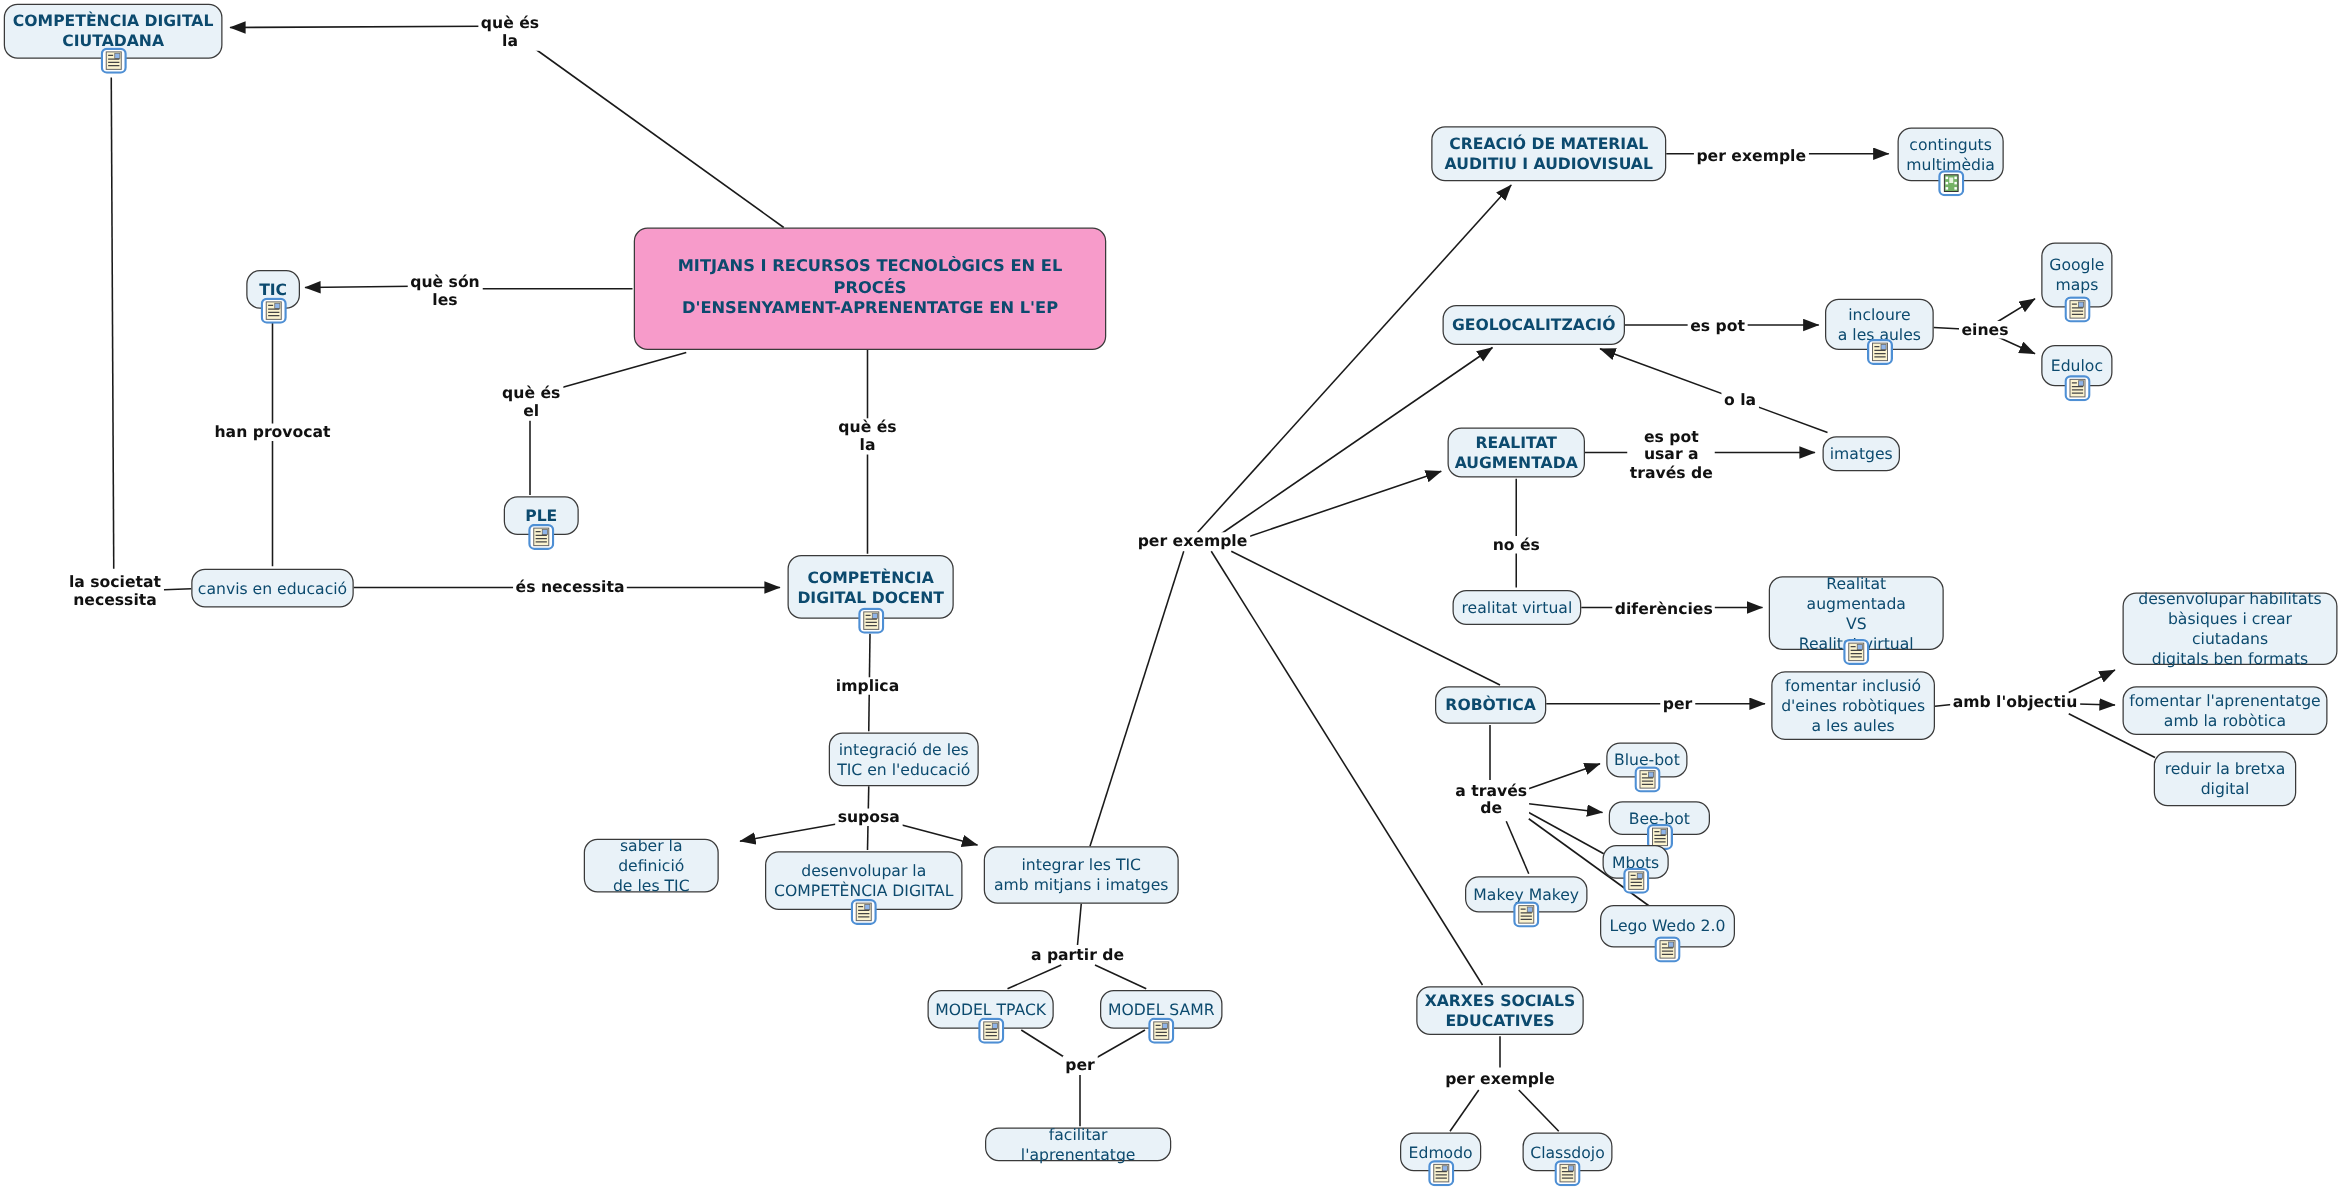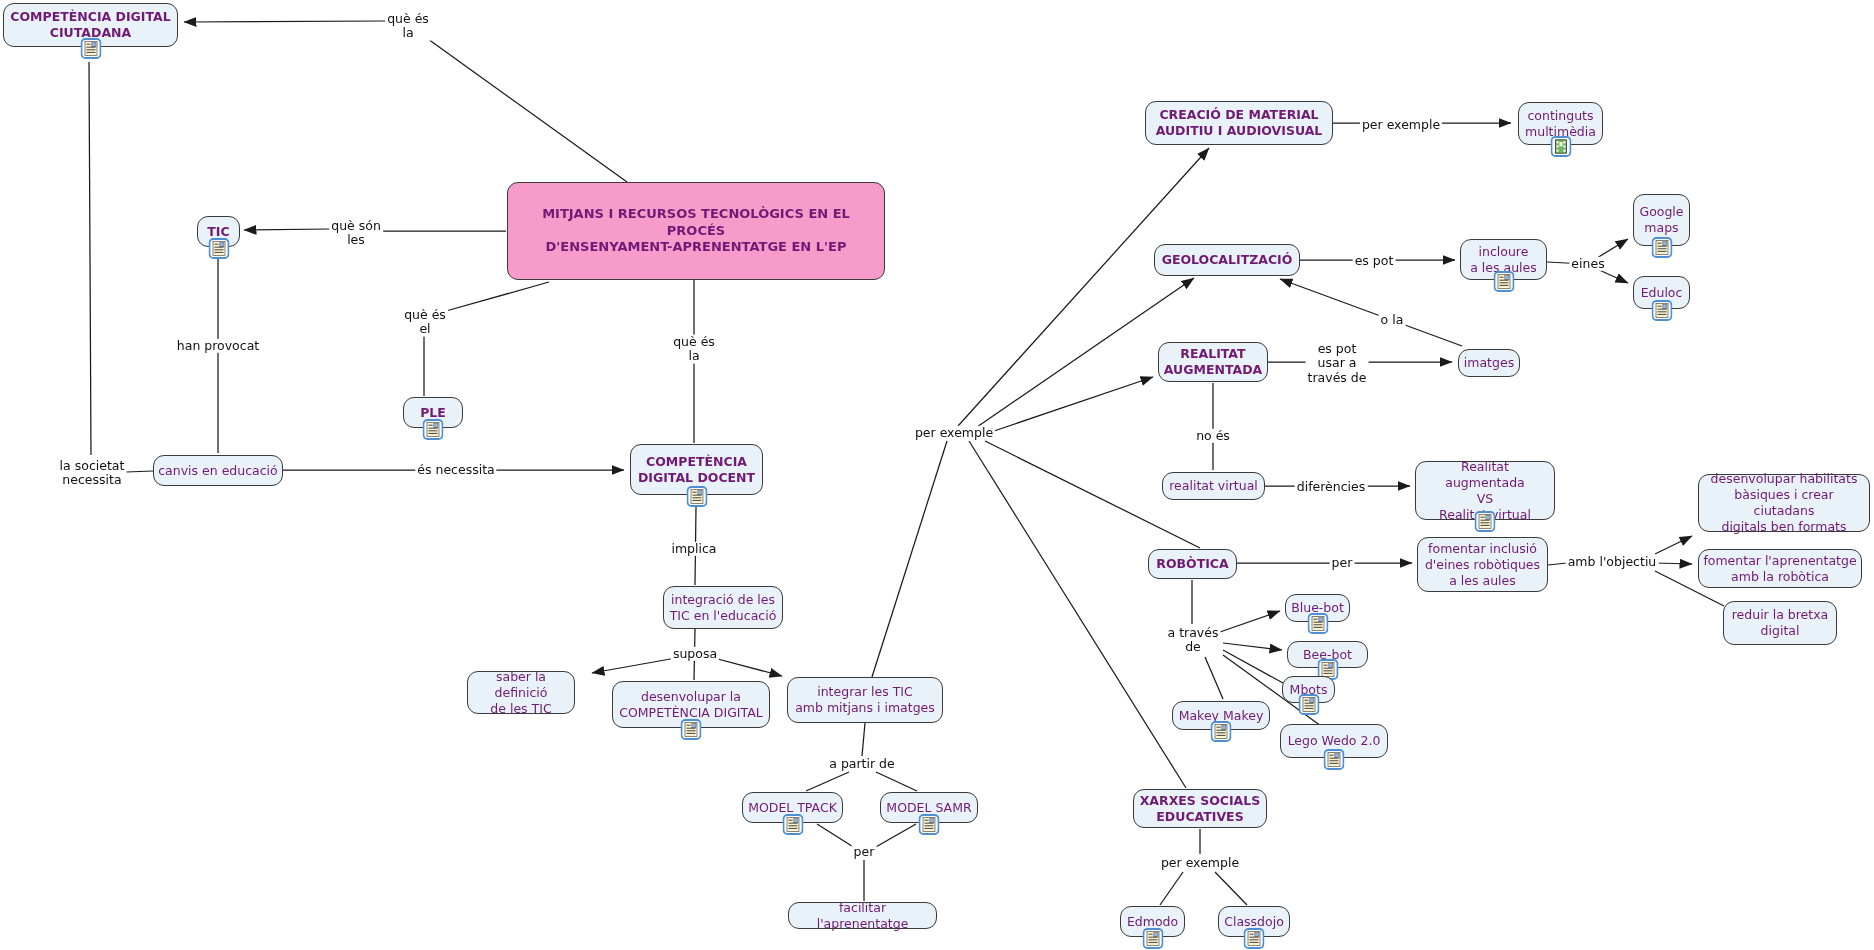--- a/index.html
+++ b/index.html
@@ -1,29 +1,29 @@
 <!DOCTYPE html>
 <html><head>
 <meta charset="utf-8">
 <style>
   html,body{margin:0;padding:0;background:#fff;}
   #canvas{position:relative;width:1874px;height:950px;background:#fff;overflow:hidden;
           font-family:"DejaVu Sans",sans-serif;}
   #edges{position:absolute;left:0;top:0;}
   .node{position:absolute;box-sizing:border-box;border:1.4px solid #3a3a3a;border-radius:11px;
-        background:#e9f2f8;color:#701a75;display:flex;align-items:center;justify-content:center;
+        background:#e9f2f8;color:#0c4a6e;display:flex;align-items:center;justify-content:center;
         text-align:center;font-size:12.5px;line-height:1.28;padding:2px 4px;}
   .node.bold{font-weight:bold;}
   .node.central{font-size:13px;}
   .ntext{white-space:pre-line;}
   .res-icon{position:absolute;left:50%;bottom:-13px;transform:translateX(-50%);
             width:21px;height:21px;display:block;}
   .res-icon svg{display:block;width:21px;height:21px;}
   .label{position:absolute;transform:translate(-50%,-50%);background:#ffffff;color:#111;
-         font-size:12.5px;line-height:1.15;text-align:center;white-space:pre-line;padding:0 2px;}
+         font-size:12.5px;line-height:1.15;text-align:center;white-space:pre-line;padding:0 2px;font-weight:bold;}
 </style>
 </head>
 <body>
 
 <div id="canvas">
     <svg id="edges" width="1874" height="950">
       <defs>
         <marker id="arr" markerUnits="userSpaceOnUse" markerWidth="15" markerHeight="12" refX="12.5" refY="5" orient="auto">
           <path d="M0,0 L13,5 L0,10 Z" fill="#1a1a1a"></path>
         </marker>

